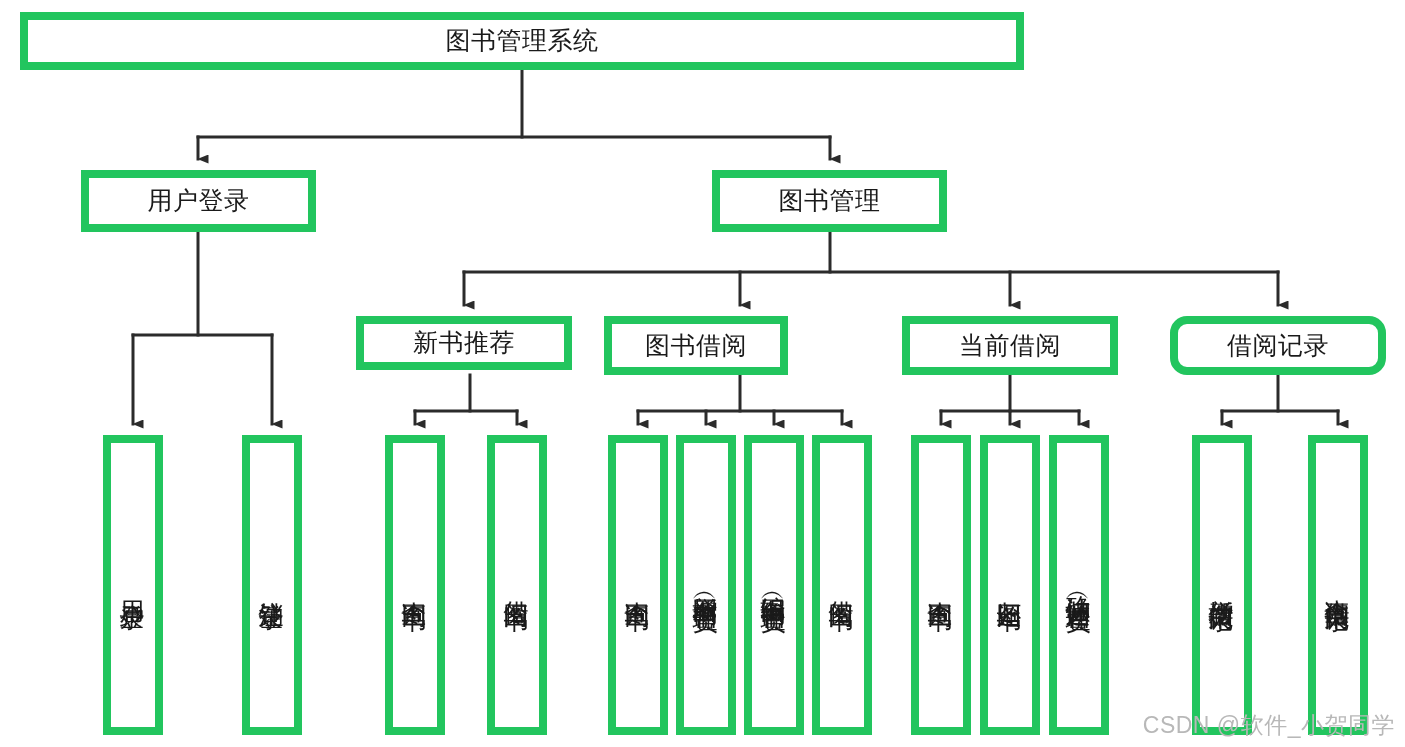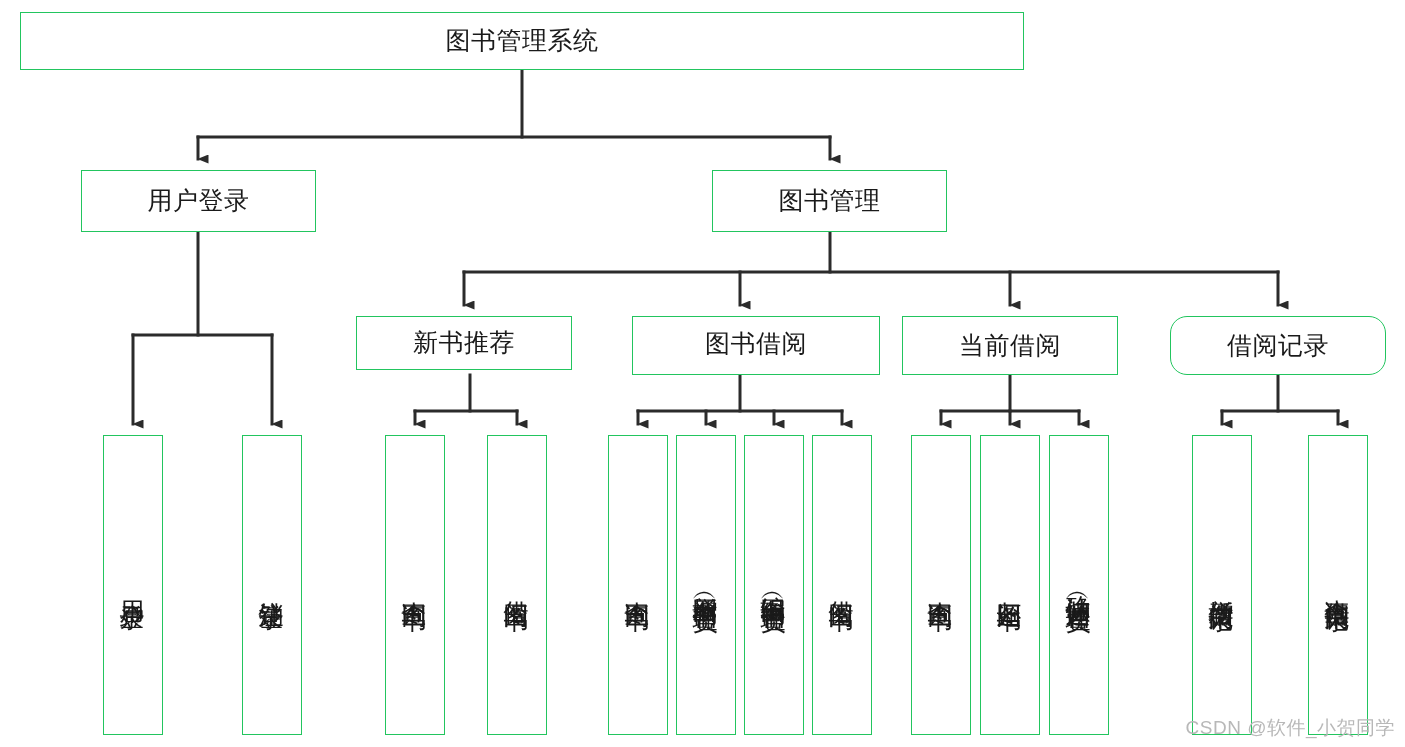--- a/index.html
+++ b/index.html
@@ -21,21 +21,21 @@
   svg.diagram-canvas {
     position: absolute;
     left: 0;
     top: 0;
     width: 1405px;
     height: 747px;
   }
   .node-box {
     position: absolute;
     box-sizing: border-box;
-    border: 1px solid #22c55e;
+    border: 8px solid #22c55e;
     background: #ffffff;
     display: flex;
     align-items: center;
     justify-content: center;
     color: #1a1a1a;
   }
   .node-h {
     font-size: 25px;
     letter-spacing: 0.5px;
     line-height: 1.1;
@@ -43,21 +43,21 @@
   }
   .node-v-label {
     writing-mode: vertical-rl;
     text-orientation: upright;
     letter-spacing: 2px;
   }
   .watermark {
     position: absolute;
     right: 10px;
     bottom: 6px;
-    font-size: 19px;
+    font-size: 23px;
     color: #b8b8b8;
     letter-spacing: 0.5px;
     white-space: nowrap;
     pointer-events: none;
   }
 </style>
 </head>
 <body>
 
 <div id="diagram-root">
@@ -111,21 +111,21 @@
       <path d="M 1338,411 L 1338,424" marker-end="url(#arrowhead)"></path>
     </g>
   </svg>
 
   <div class="node-box node-h" style="left:20px; top:12px; width:1004px; height:58px;">图书管理系统</div>
 
   <div class="node-box node-h" style="left:81px; top:170px; width:235px; height:62px;">用户登录</div>
   <div class="node-box node-h" style="left:712px; top:170px; width:235px; height:62px;text-align:center;">图书管理</div>
 
   <div class="node-box node-h" style="left:356px; top:316px; width:216px; height:54px;text-align:right;">新书推荐</div>
-  <div class="node-box node-h" style="left:632px; top:316px; width:248px; height:59px;font-family:Liberation Mono, monospace;">图书借阅</div>
+  <div class="node-box node-h" style="left:604px; top:316px; width:184px; height:59px;">图书借阅</div>
   <div class="node-box node-h" style="left:902px; top:316px; width:216px; height:59px;">当前借阅</div>
   <div class="node-box node-h" style="left:1170px; top:316px; width:216px; height:59px;border-radius:17px;">借阅记录</div>
 
   <div class="node-box" style="left:103px; top:435px; width:60px; height:300px;">
     <span class="node-v-label" style="font-size:25px;">用户登录</span>
   </div>
   <div class="node-box" style="left:242px; top:435px; width:60px; height:300px;">
     <span class="node-v-label" style="font-size:25px;">注销登录</span>
   </div>
 

